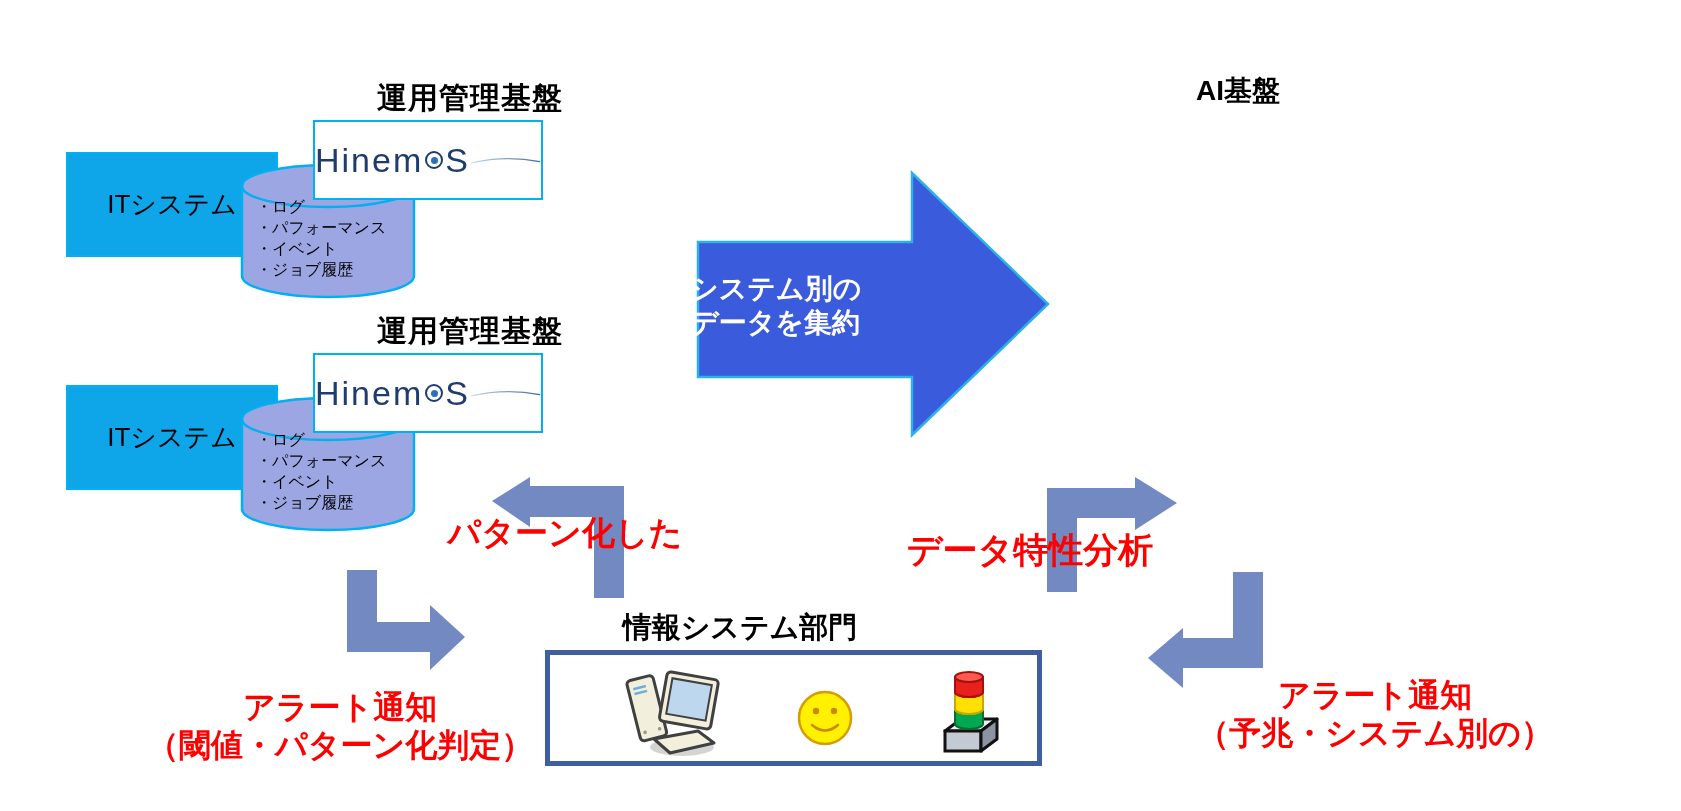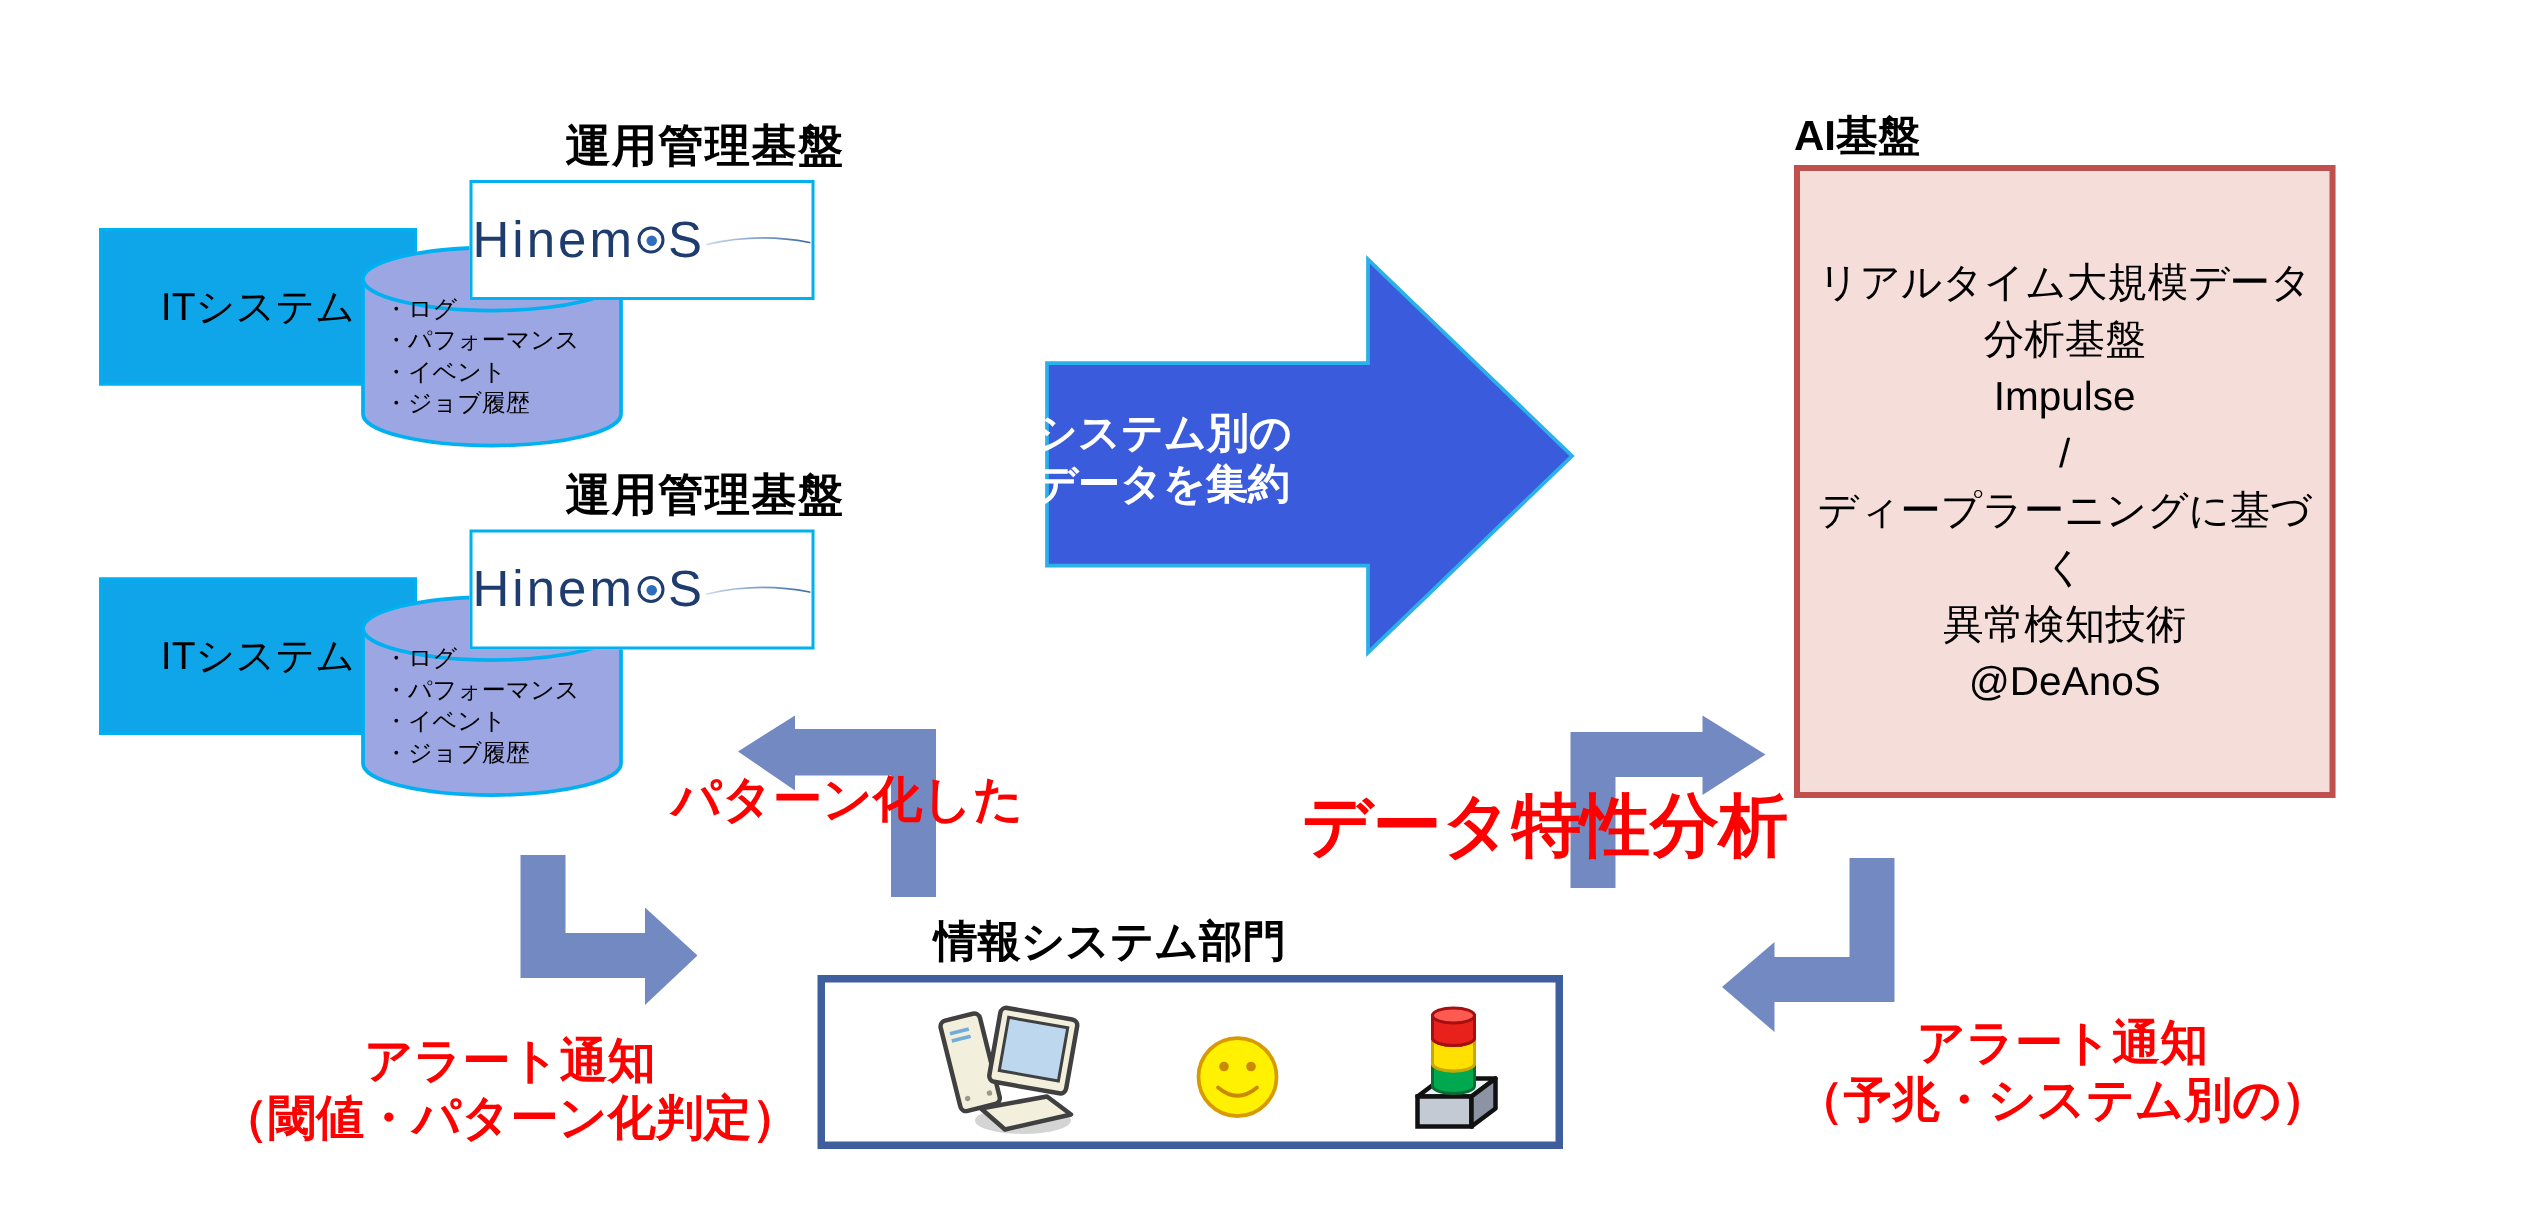--- a/index.html
+++ b/index.html
@@ -66,21 +66,21 @@
   }
   .icon-computer{position:absolute;left:70px;top:8px;}
   .icon-smiley{position:absolute;left:246px;top:34px;}
   .icon-signal{position:absolute;left:385px;top:6px;}
 
   
   .red-label{
     position:absolute;z-index:5;color:#FF0000;font-weight:700;text-align:center;
   }
   .lbl-pattern{left:420px;top:513px;width:290px;font-size:33px;line-height:39px;}
-  .lbl-analysis{left:855px;top:531px;width:350px;font-size:46px;line-height:38px;}
+  .lbl-analysis{left:855px;top:531px;width:350px;font-size:35px;line-height:38px;}
   .lbl-alert-left{left:110px;top:688px;width:460px;font-size:32px;line-height:38px;}
   .lbl-alert-right{left:1145px;top:676px;width:460px;font-size:32px;line-height:38px;}
 </style>
 </head>
 <body>
 
 <div id="canvas">
 
   <svg class="overlay" width="1681" height="811" viewBox="0 0 1681 811">
 
@@ -154,29 +154,20 @@
       </svg>
     </div>
   </div>
 
   <div class="agg-text">
     <div>システム別の</div>
     <div>データを集約</div>
   </div>
 
   <div class="ai-title">AI基盤</div>
-  <div class="ai-box">
-    <div class="ai-line">リアルタイム大規模データ</div>
-    <div class="ai-line">分析基盤</div>
-    <div class="ai-line">Impulse</div>
-    <div class="ai-line">/</div>
-    <div class="ai-line">ディープラーニングに基づく</div>
-    <div class="ai-line">異常検知技術</div>
-    <div class="ai-line">@DeAnoS</div>
-  </div>
 
   <div class="dept-title">情報システム部門</div>
   <div class="dept-box">
     <svg class="icon-computer" width="110" height="100" viewBox="0 0 110 100">
       <ellipse cx="62" cy="84" rx="32" ry="9" fill="#AAAAAA" opacity="0.5"></ellipse>
       <g transform="rotate(-14 28 48)">
         <rect x="14" y="14" width="27" height="62" rx="4" fill="#F2F0DC" stroke="#404040" stroke-width="3"></rect>
         <rect x="19" y="22" width="13" height="2.5" fill="#70ADDB"></rect>
         <rect x="19" y="27" width="13" height="2.5" fill="#70ADDB"></rect>
         <circle cx="20" cy="68" r="1.8" fill="#9A9A8A"></circle>

